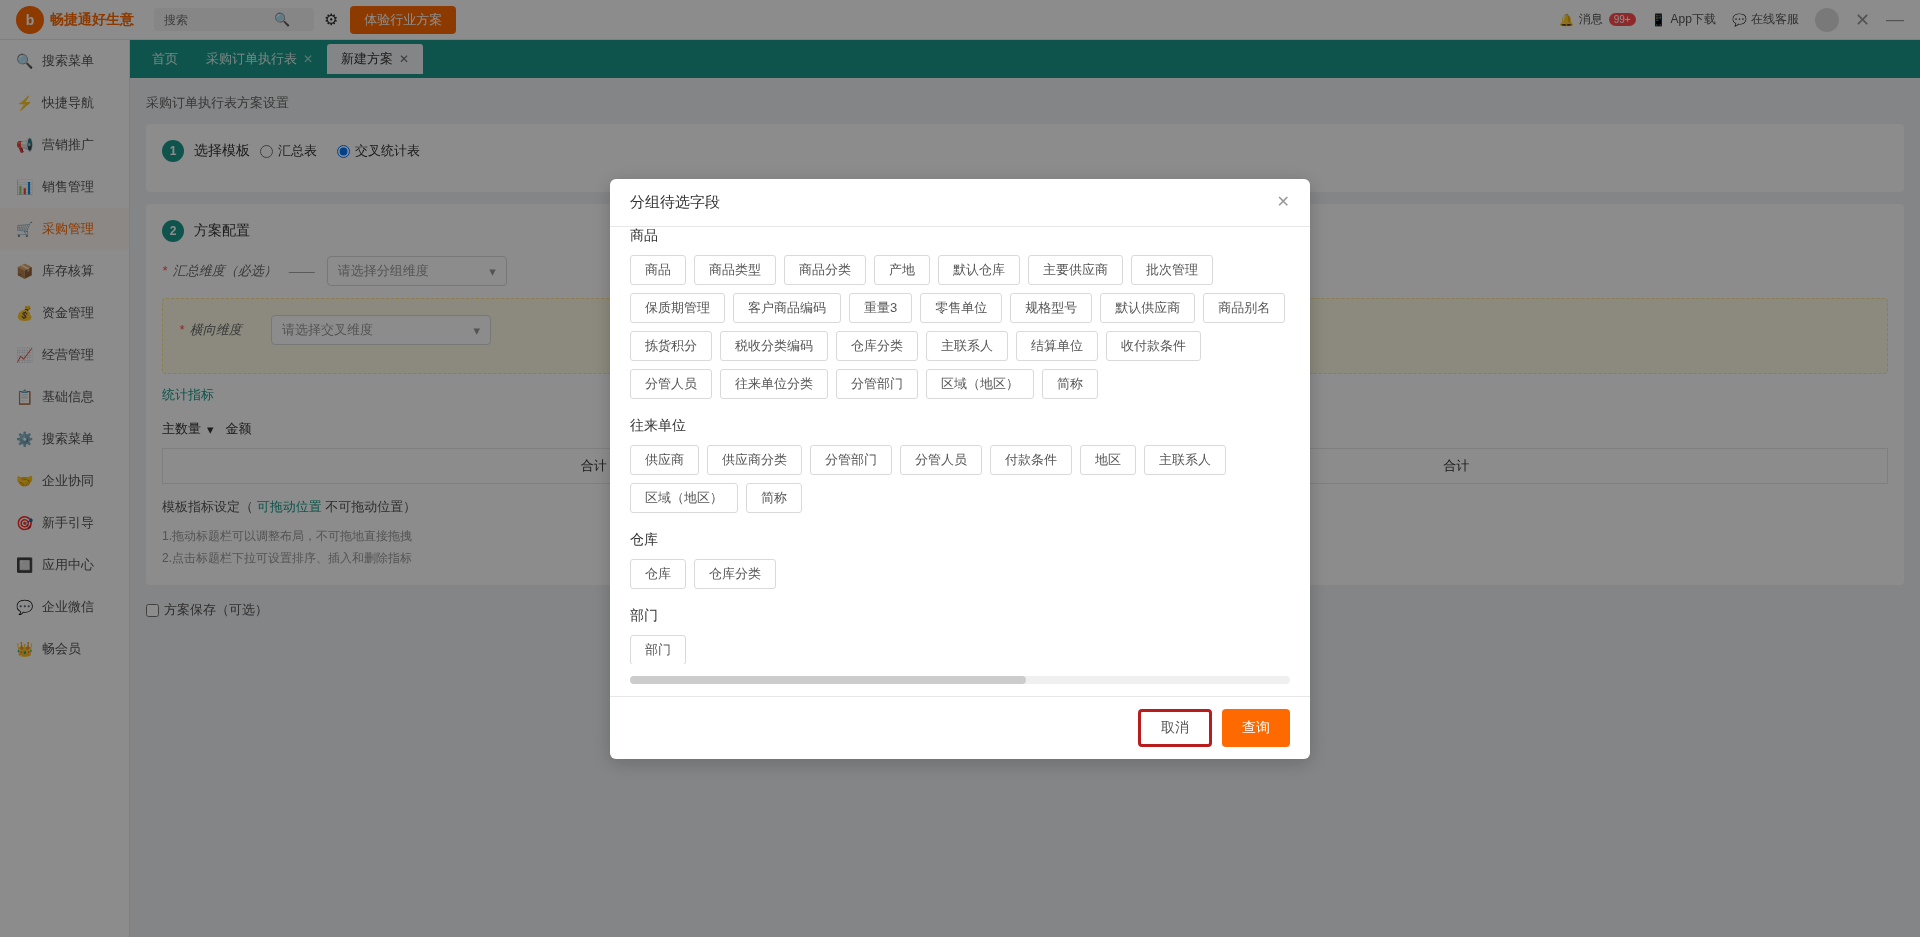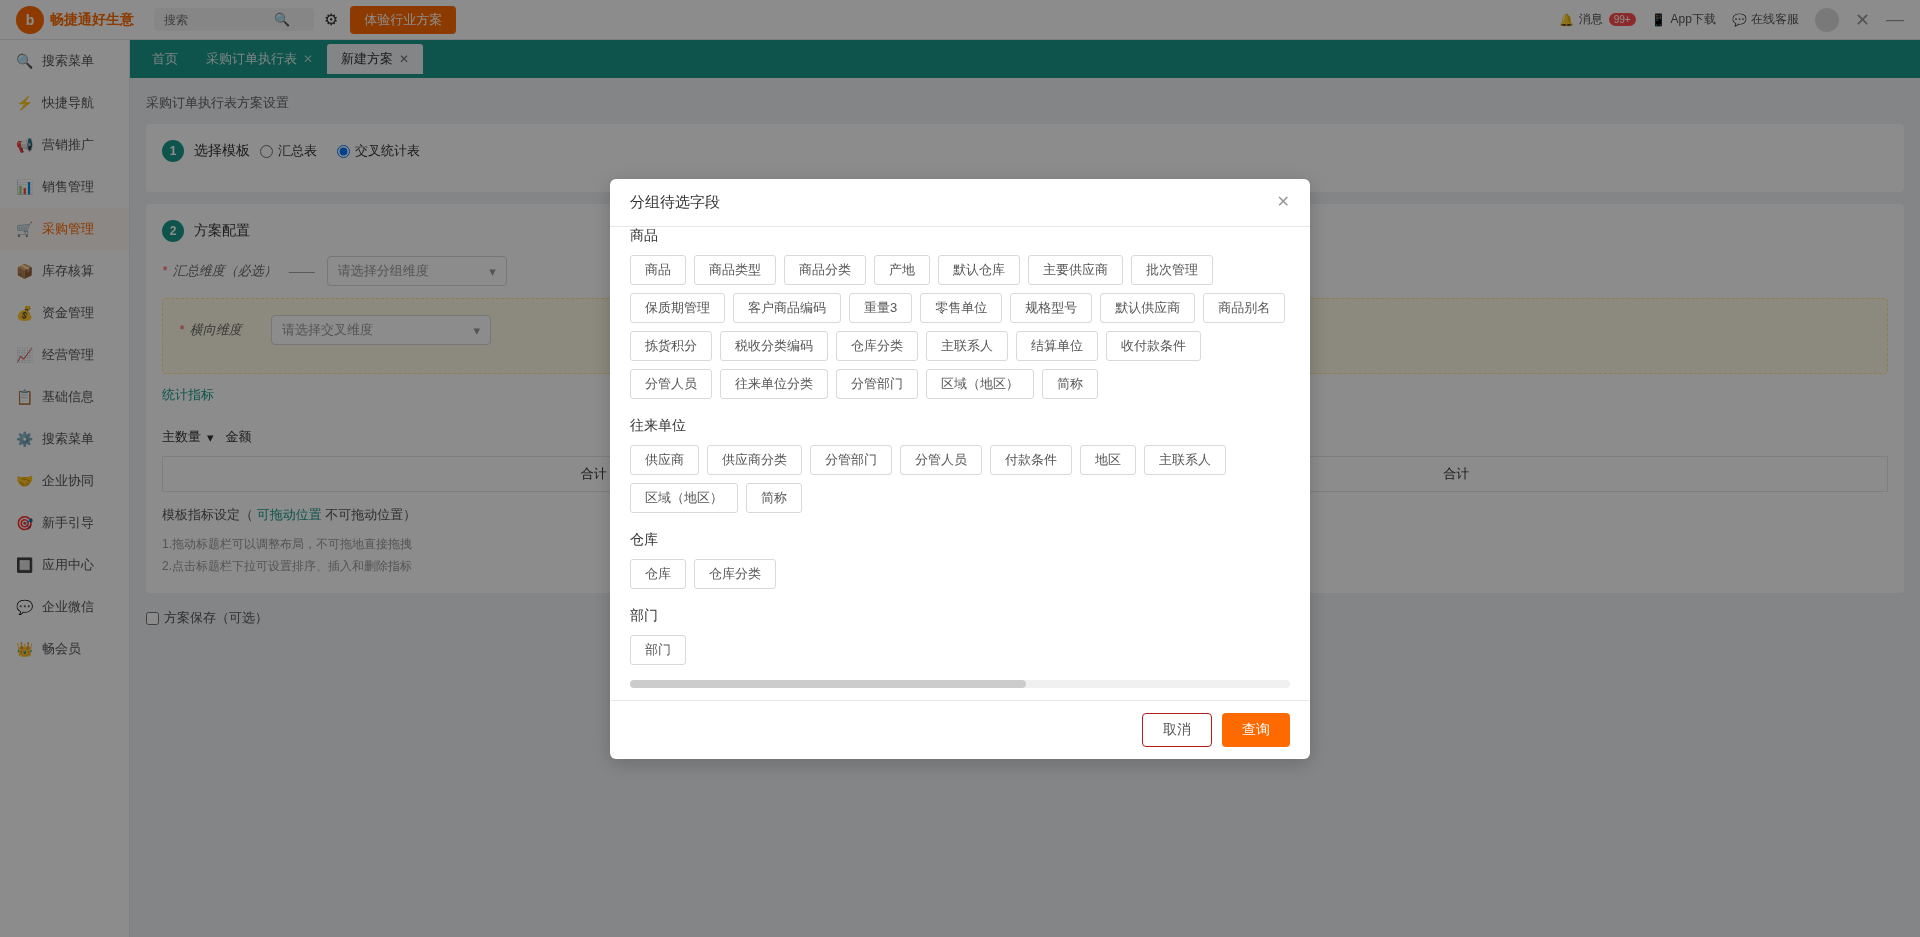--- a/index.html
+++ b/index.html
@@ -229,21 +229,21 @@
     }
     .stats-table th, .stats-table td {
       border: 1px solid #e8e8e8;
       padding: 8px 12px;
       text-align: center;
     }
 
     .indicator-area {
       margin-top: 12px;
     }
-    .indicator-label { color: #1a9a8a; font-size: 13px; margin-bottom: 24px; }
+    .indicator-label { color: #1a9a8a; font-size: 13px; margin-bottom: 16px; }
 
     .note-text { color: #999; font-size: 12px; line-height: 1.8; }
 
     .bottom-actions {
       display: flex;
       align-items: flex-start;
       gap: 12px;
       margin-top: 16px;
     }
     .checkbox-item {
@@ -324,21 +324,21 @@
       border-radius: 3px;
       padding: 5px 14px;
       font-size: 13px;
       color: #555;
       cursor: pointer;
       background: #fff;
       white-space: nowrap;
     }
 
     .btn-cancel {
-      border: 1px solid #b91c1c;
+      border: 3px solid #b91c1c;
       background: #fff;
       border-radius: 4px;
       padding: 7px 20px;
       font-size: 14px;
       cursor: pointer;
       color: #555;
     }
     .btn-confirm {
       background: #ff6a00;
       color: white;

